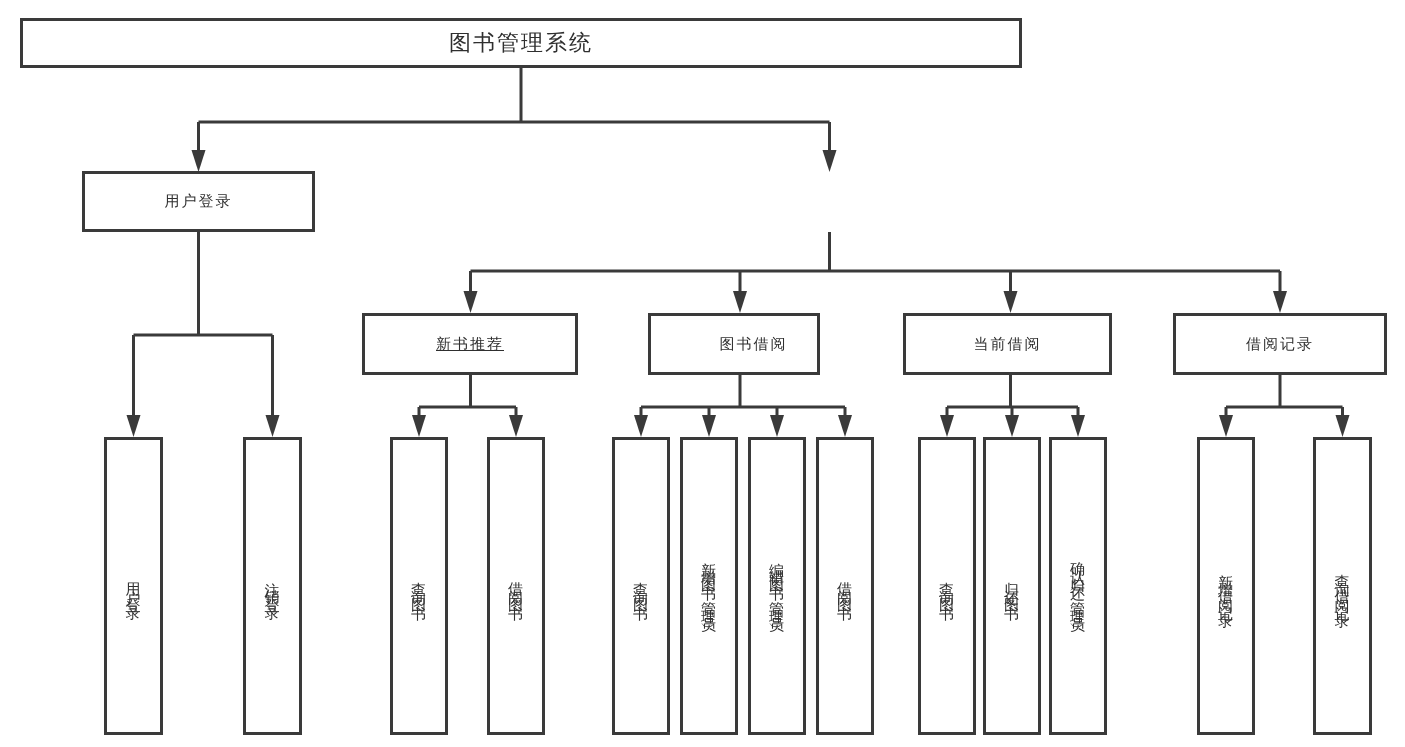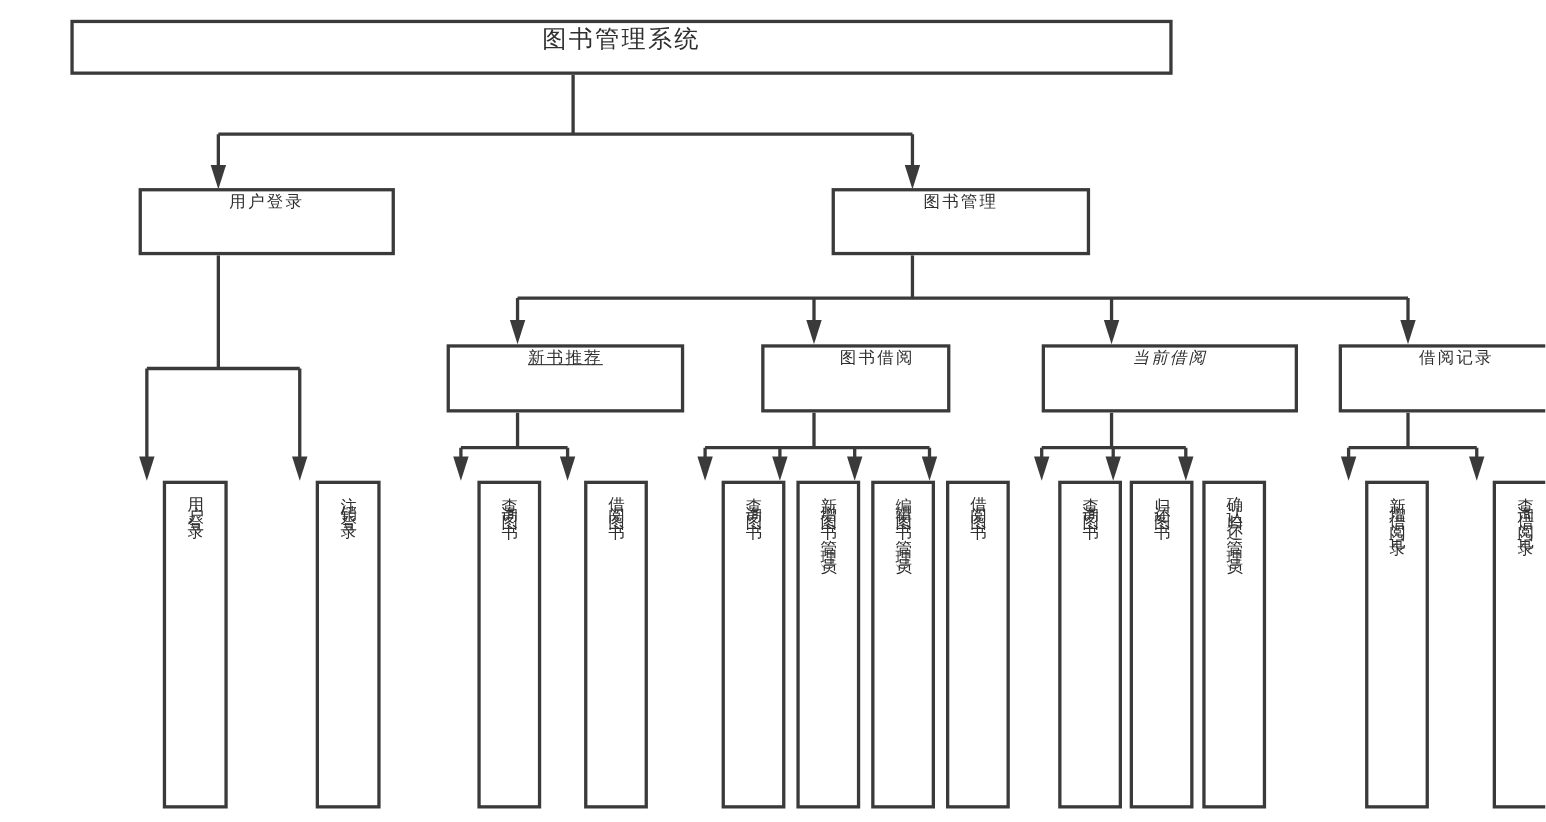--- a/index.html
+++ b/index.html
@@ -25,45 +25,45 @@
     width: 1405px; height: 747px;
     z-index: 0;
   }
   .connector { stroke: var(--line); stroke-width: 3; fill: none; }
   .arrowhead { fill: var(--line); stroke: none; }
   .box {
     position: absolute;
     background: var(--box-fill);
     border: 3px solid var(--line);
     display: flex;
+    align-items: center;
     justify-content: center;
     color: var(--text);
     z-index: 1;
-    margin-left: 44px;
   }
   .box .label {
     font-size: 15px;
     letter-spacing: 2px;
     white-space: nowrap;
   }
   .box.root .label { font-size: 22px; }
   .leaf .label {
     writing-mode: vertical-rl;
     letter-spacing: 8px;
     line-height: 1;
     white-space: normal;
   }
   
   .root         { left: 20px;   top: 18px;  width: 1002px; height: 50px; }
   .lvl2-user    { left: 82px;   top: 171px; width: 233px;  height: 61px; }
   .lvl2-book    { left: 712px;  top: 171px; width: 235px;  height: 61px; }
   .lvl3         { top: 313px; height: 62px; }
   .lvl3-new     { left: 362px;  width: 216px; text-decoration: underline; }
   .lvl3-borrow  { left: 648px;  width: 172px; padding-left: 39px; }
-  .lvl3-current { left: 903px;  width: 233px; font-style: italic; }
+  .lvl3-current { left: 903px;  width: 209px; }
   .lvl3-records { left: 1173px; width: 214px; }
   .leaf         { top: 437px; height: 298px; width: 58px; }
   .leaf-u1 { left: 104px; width: 59px; }
   .leaf-u2 { left: 243px; width: 59px; }
   .leaf-n1 { left: 390px; }
   .leaf-n2 { left: 487px; }
   .leaf-b1 { left: 612px; }
   .leaf-b2 { left: 680px; }
   .leaf-b3 { left: 748px; }
   .leaf-b4 { left: 816px; }
@@ -127,23 +127,20 @@
     </g>
   </svg>
 
   <div class="box root">
     <span class="label">图书管理系统</span>
   </div>
 
   <div class="box lvl2-user">
     <span class="label">用户登录</span>
   </div>
-  <div class="box lvl2-book">
-    <span class="label">图书管理</span>
-  </div>
 
   <div class="box lvl3 lvl3-new">
     <span class="label">新书推荐</span>
   </div>
   <div class="box lvl3 lvl3-borrow">
     <span class="label">图书借阅</span>
   </div>
   <div class="box lvl3 lvl3-current">
     <span class="label">当前借阅</span>
   </div>

